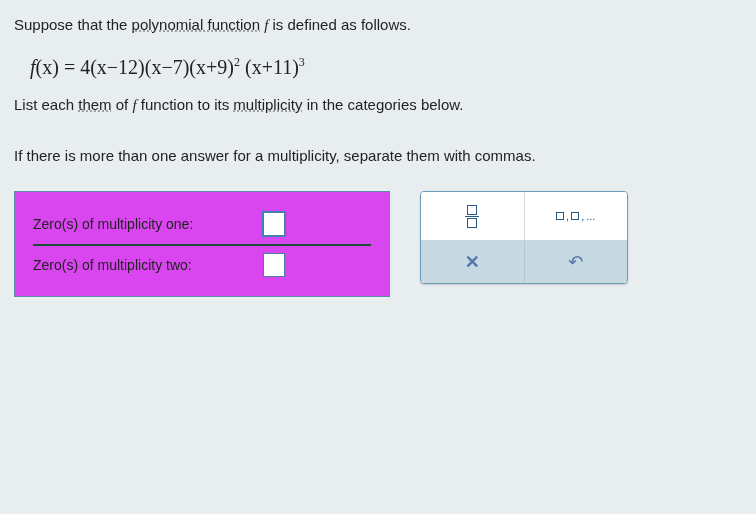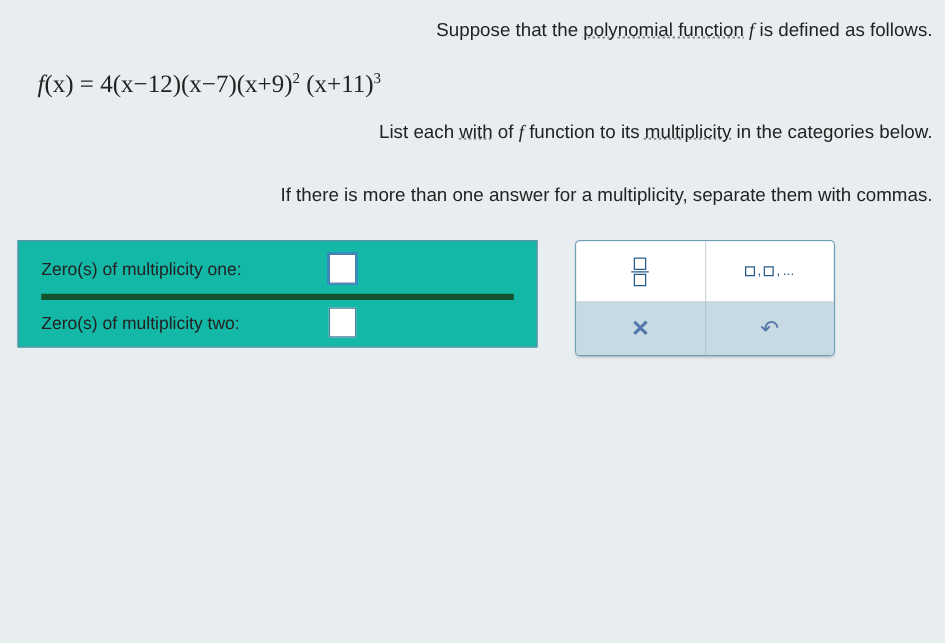--- a/index.html
+++ b/index.html
@@ -6,48 +6,48 @@
   body {
     font-family: Arial, Helvetica, sans-serif;
     background: #e8eef0;
     width: 756px;
     height: 514px;
     overflow: hidden;
     padding: 14px 10px 10px 14px;
     color: #222;
     font-size: 15px;
   }
-  .problem-text { line-height: 1.5; text-align: right; }
+  .problem-text { line-height: 1.5; }
   .underlined { text-decoration: underline; text-decoration-style: dotted; text-decoration-color: #888; }
   .italic { font-style: italic; font-family: 'Times New Roman', serif; }
   .eq {
     font-family: 'Times New Roman', serif;
     font-size: 20px;
     margin: 18px 0 16px 16px;
   }
   .sup { font-size: 12px; vertical-align: super; }
   .answer-area {
     display: flex;
     gap: 30px;
     margin-top: 24px;
     align-items: flex-start;
   }
   .answer-box {
     border: 1px solid #5b8fa8;
-    background: #14b8a6;
-    padding: 2px 18px;
-    width: 416px;
+    background: #d946ef;
+    padding: 12px 18px;
+    width: 376px;
   }
   .answer-row {
     display: flex;
     align-items: center;
     height: 40px;
     gap: 20px;
   }
-  .answer-row + .answer-row { border-top: 5px solid #14532d; }
+  .answer-row + .answer-row { border-top: 2px solid #14532d; }
   .label { flex: 0 0 210px; font-size: 14px; }
   .input {
     width: 22px;
     height: 24px;
     border: 1px solid #4a7fa0;
     background: #fff;
     font-size: 13px;
     text-align: center;
   }
   .input.active { outline: 1px solid #3a82c4; box-shadow: 0 0 0 1px #3a82c4; }
@@ -89,21 +89,21 @@
 
 <div class="problem-text">
   <span>Suppose that the </span><span class="underlined">polynomial function</span><span> </span><span class="italic">f</span><span> is defined as follows.</span>
 </div>
 
 <div class="eq">
   <span class="italic">f</span><span>(x)</span><span> = </span><span>4(x−12)(x−7)(x+9)</span><span class="sup">2</span><span> (x+11)</span><span class="sup">3</span>
 </div>
 
 <div class="problem-text">
-  <span>List each </span><span class="underlined">with</span><span> of </span><span class="italic">f</span><span> function to its </span><span class="underlined">multiplicity</span><span> in the categories below.</span>
+  <span>List each </span><span class="underlined">them</span><span> of </span><span class="italic">f</span><span> function to its </span><span class="underlined">multiplicity</span><span> in the categories below.</span>
 </div>
 
 <div class="problem-text" style="margin-top:28px">If there is more than one answer for a multiplicity, separate them with commas.</div>
 
 <div class="answer-area">
   <div class="answer-box">
     <div class="answer-row">
       <div class="label">Zero(s) of multiplicity one:</div>
       <input class="input active" value="" style="">
     </div>

